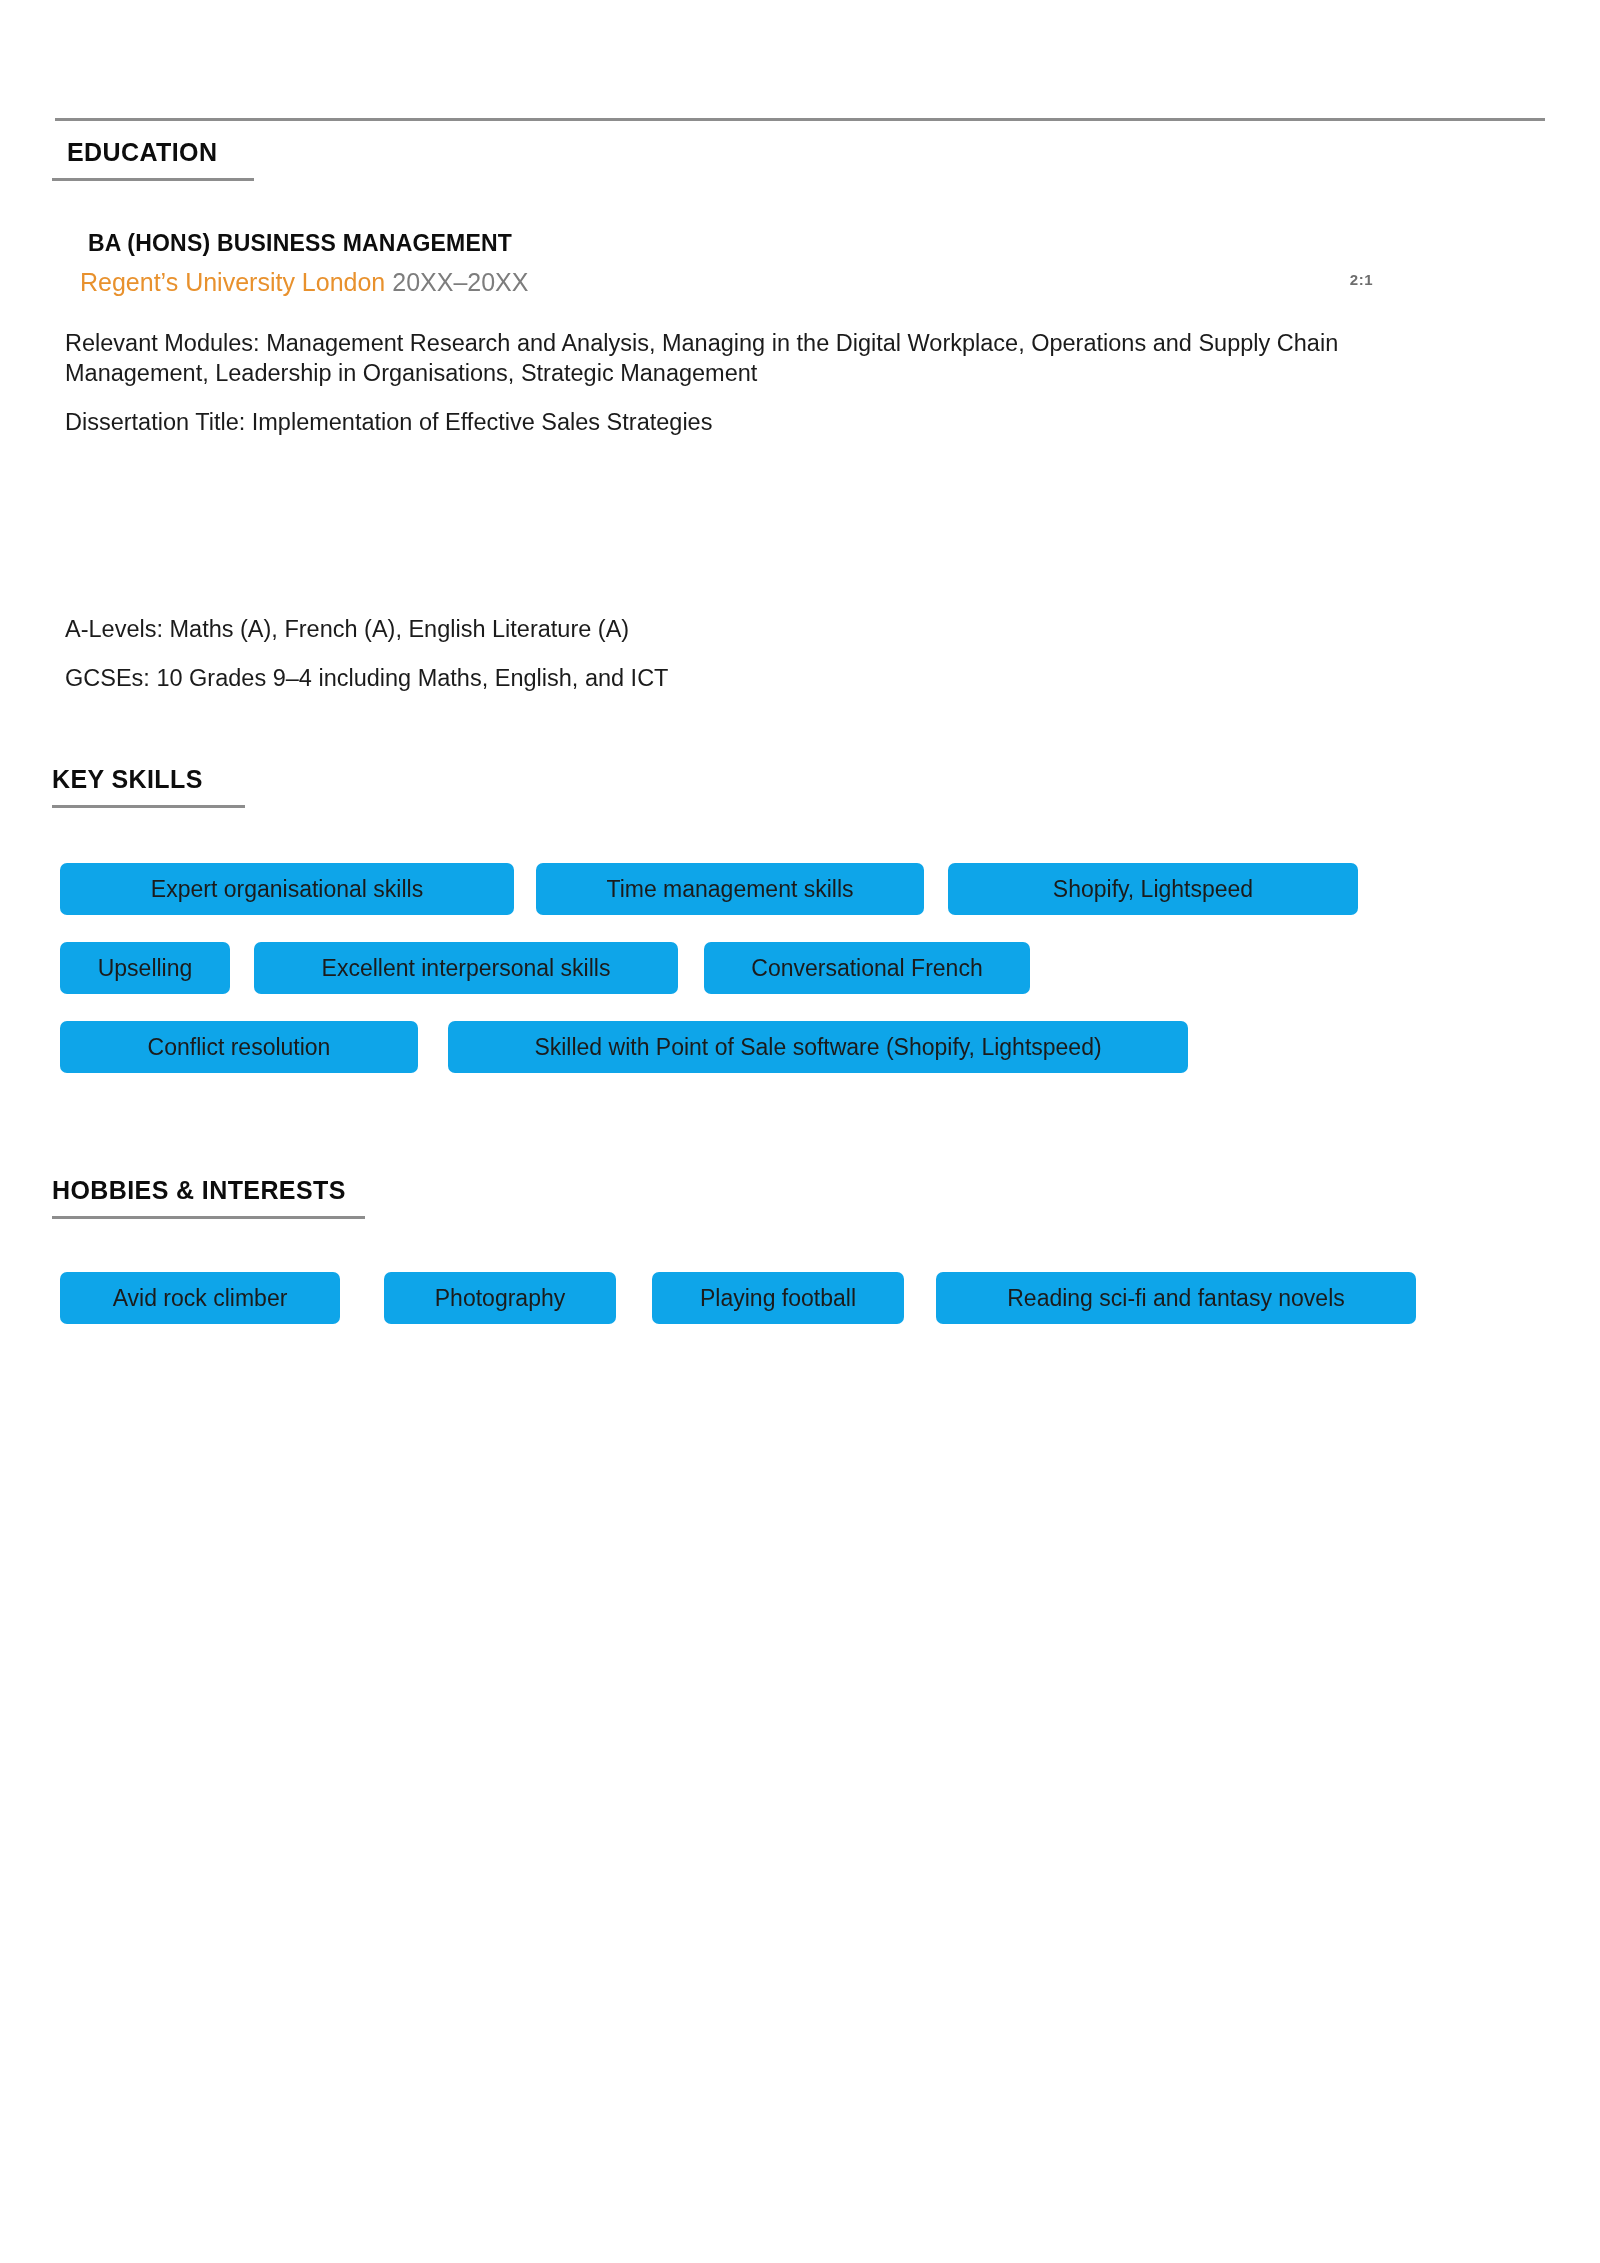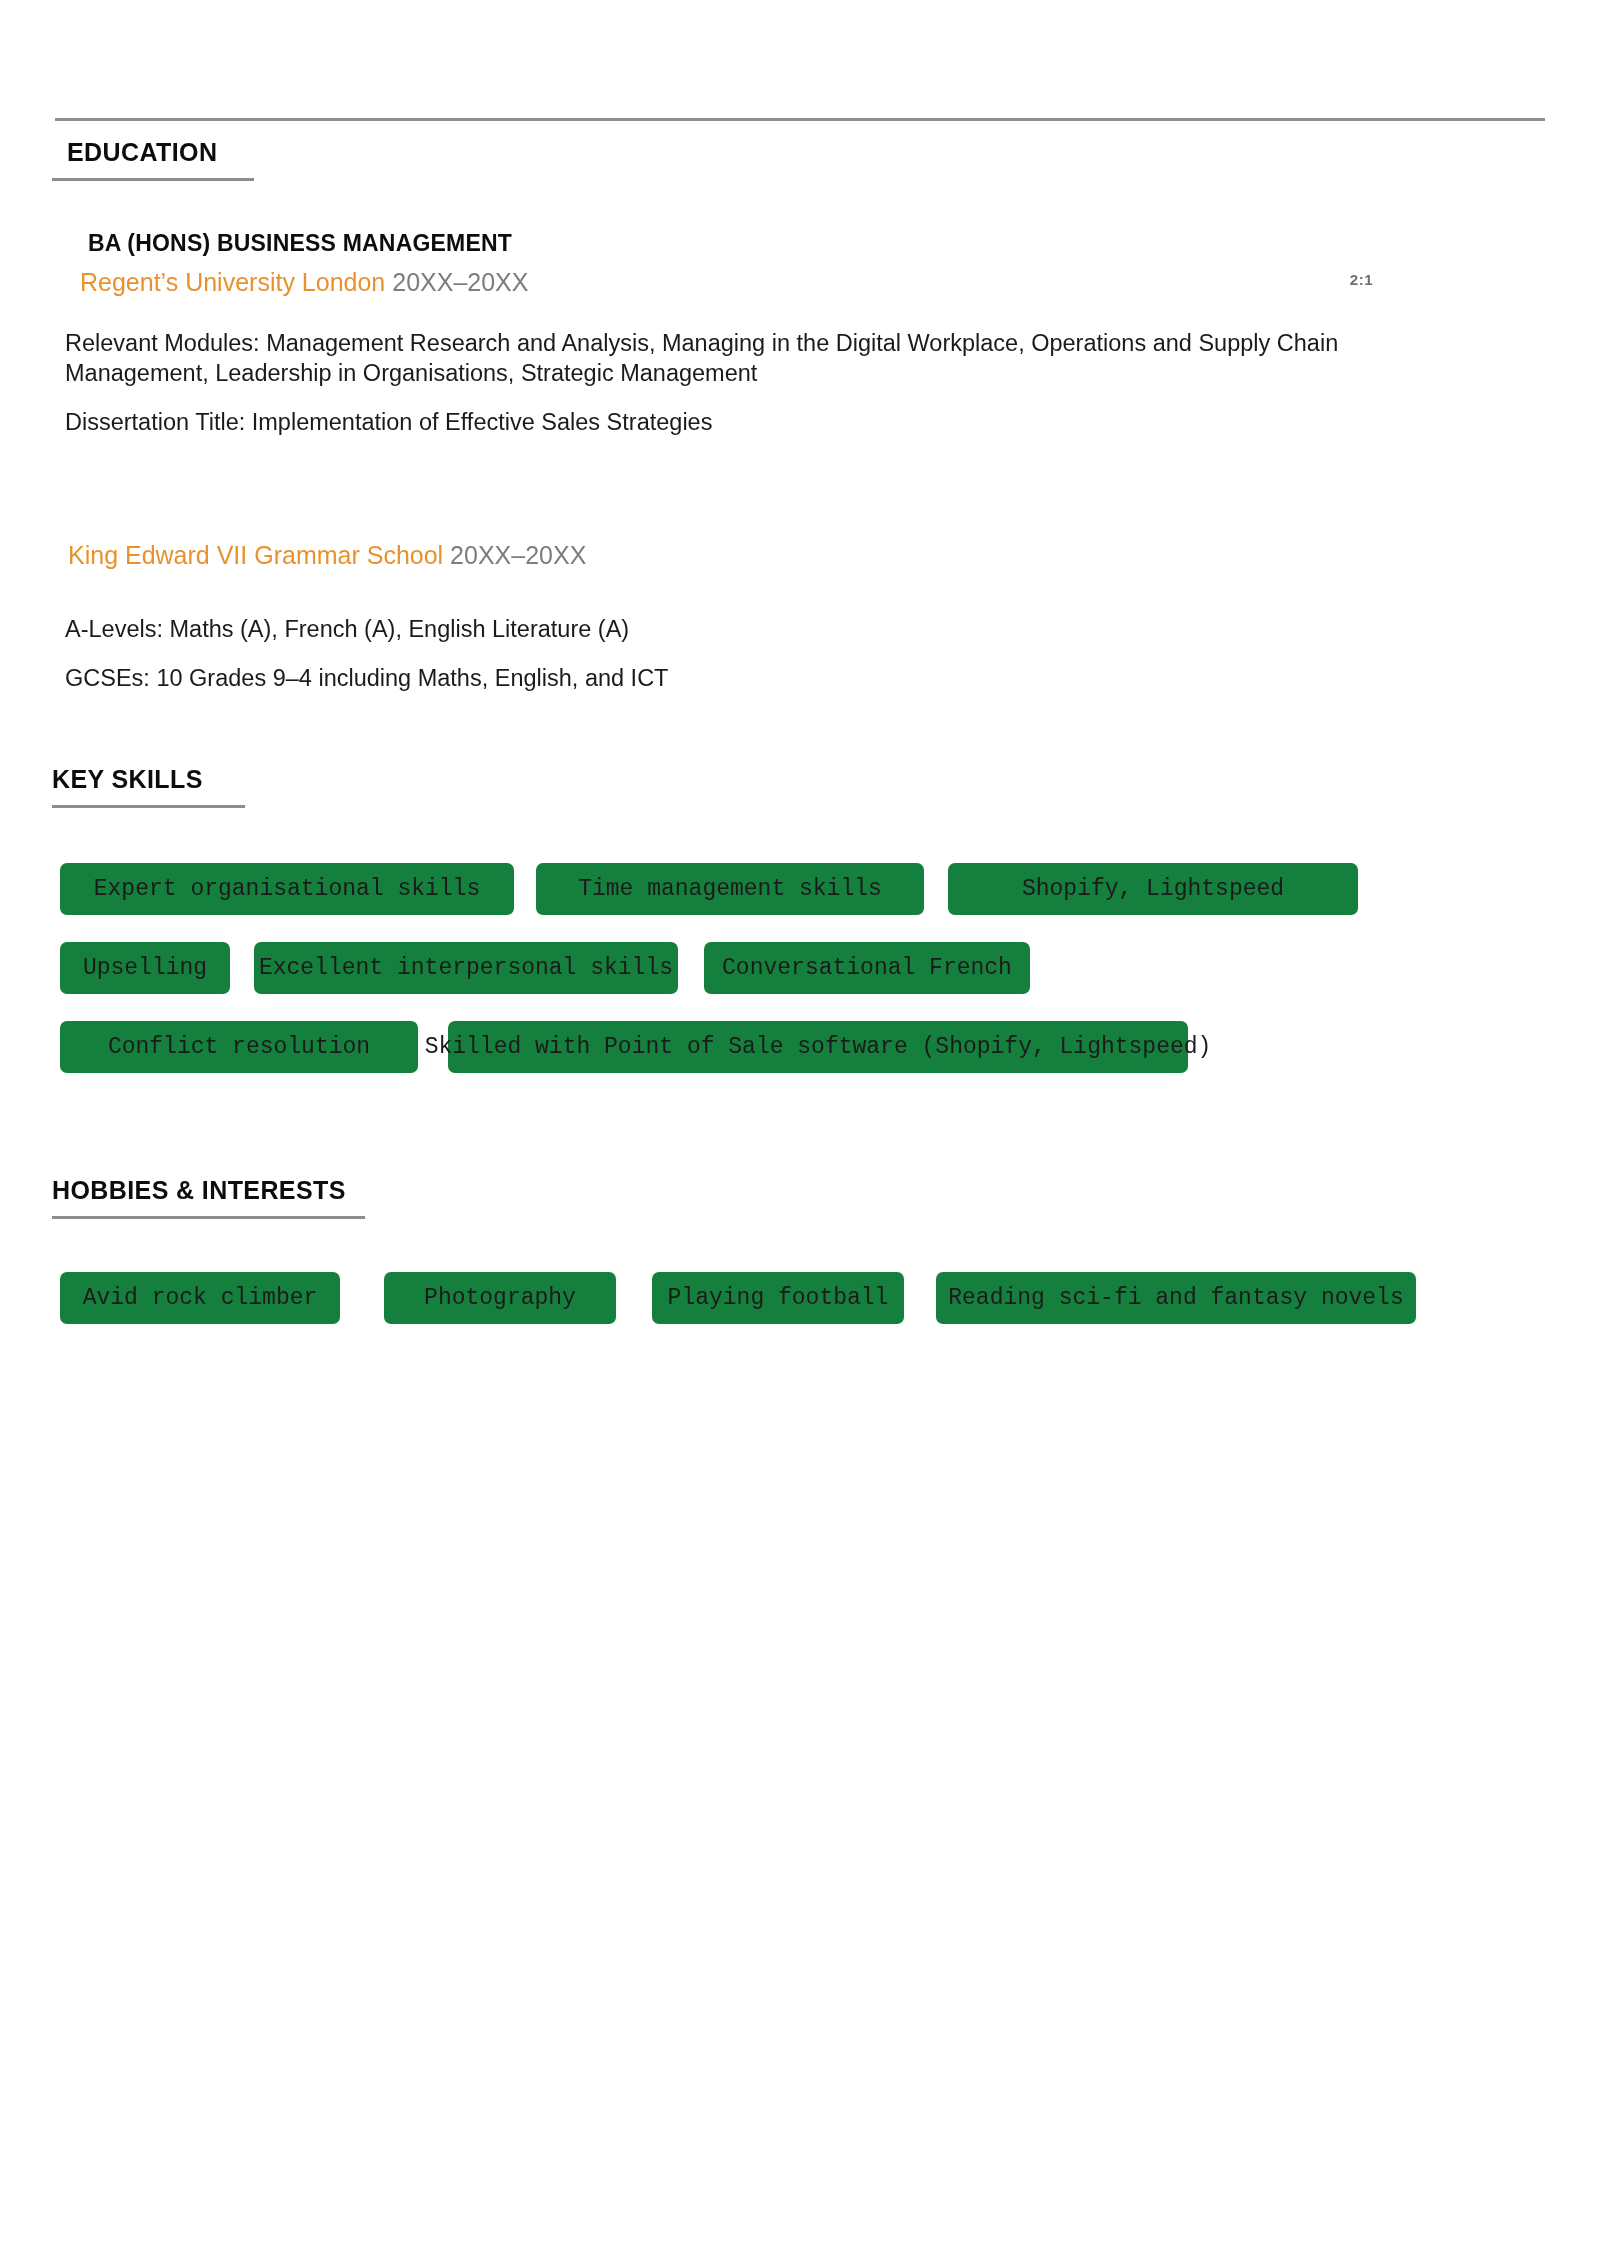--- a/index.html
+++ b/index.html
@@ -105,32 +105,31 @@
   
   .chip-rows {
     padding-left: 60px;
   }
   .chip-row {
     display: flex;
     align-items: flex-start;
     gap: 0;
   }
   .chip {
-    background: #15803d;
+    background: #0ea5e9;
     border-radius: 7px;
     font-size: 23px;
     line-height: 1;
     color: #1b1b1b;
     white-space: nowrap;
     display: inline-flex;
     align-items: center;
     justify-content: center;
     box-sizing: border-box;
     height: 52px;
-    font-family: Liberation Mono, monospace;
   }
 </style>
 </head>
 <body>
 
 <div id="page">
 
   <div class="top-rule"></div>
 
   <div class="section" style="top:140px;">
@@ -144,25 +143,20 @@
       <span class="org-name">Regent’s University London</span><span>&nbsp;</span><span class="org-dates">20XX–20XX</span>
       <span class="grade" style="top:2px;">2:1</span>
     </div>
   </div>
 
   <div class="section" style="top:328px;">
     <p class="body-text">Relevant Modules:  Management Research and Analysis, Managing in the Digital Workplace, Operations and Supply Chain Management, Leadership in Organisations, Strategic Management</p>
     <p class="body-text" style="margin-top:19px;">Dissertation Title: Implementation of Effective Sales Strategies</p>
   </div>
 
-  <div class="section" style="top:543px;">
-    <div class="org-line indent2" style="position:relative;">
-      <span class="org-name">King Edward VII Grammar School</span><span>&nbsp;</span><span class="org-dates">20XX–20XX</span>
-    </div>
-  </div>
 
   <div class="section" style="top:615px;">
     <p class="body-text tight">A-Levels: Maths (A), French (A), English Literature (A)</p>
     <p class="body-text tight" style="margin-top:20px;">GCSEs: 10 Grades 9–4 including Maths, English, and ICT</p>
   </div>
 
   <div class="section" style="top:767px;">
     <div class="sec-title" style="padding-left:52px;">KEY SKILLS</div>
     <div class="sec-rule w-keyskills"></div>
   </div>

